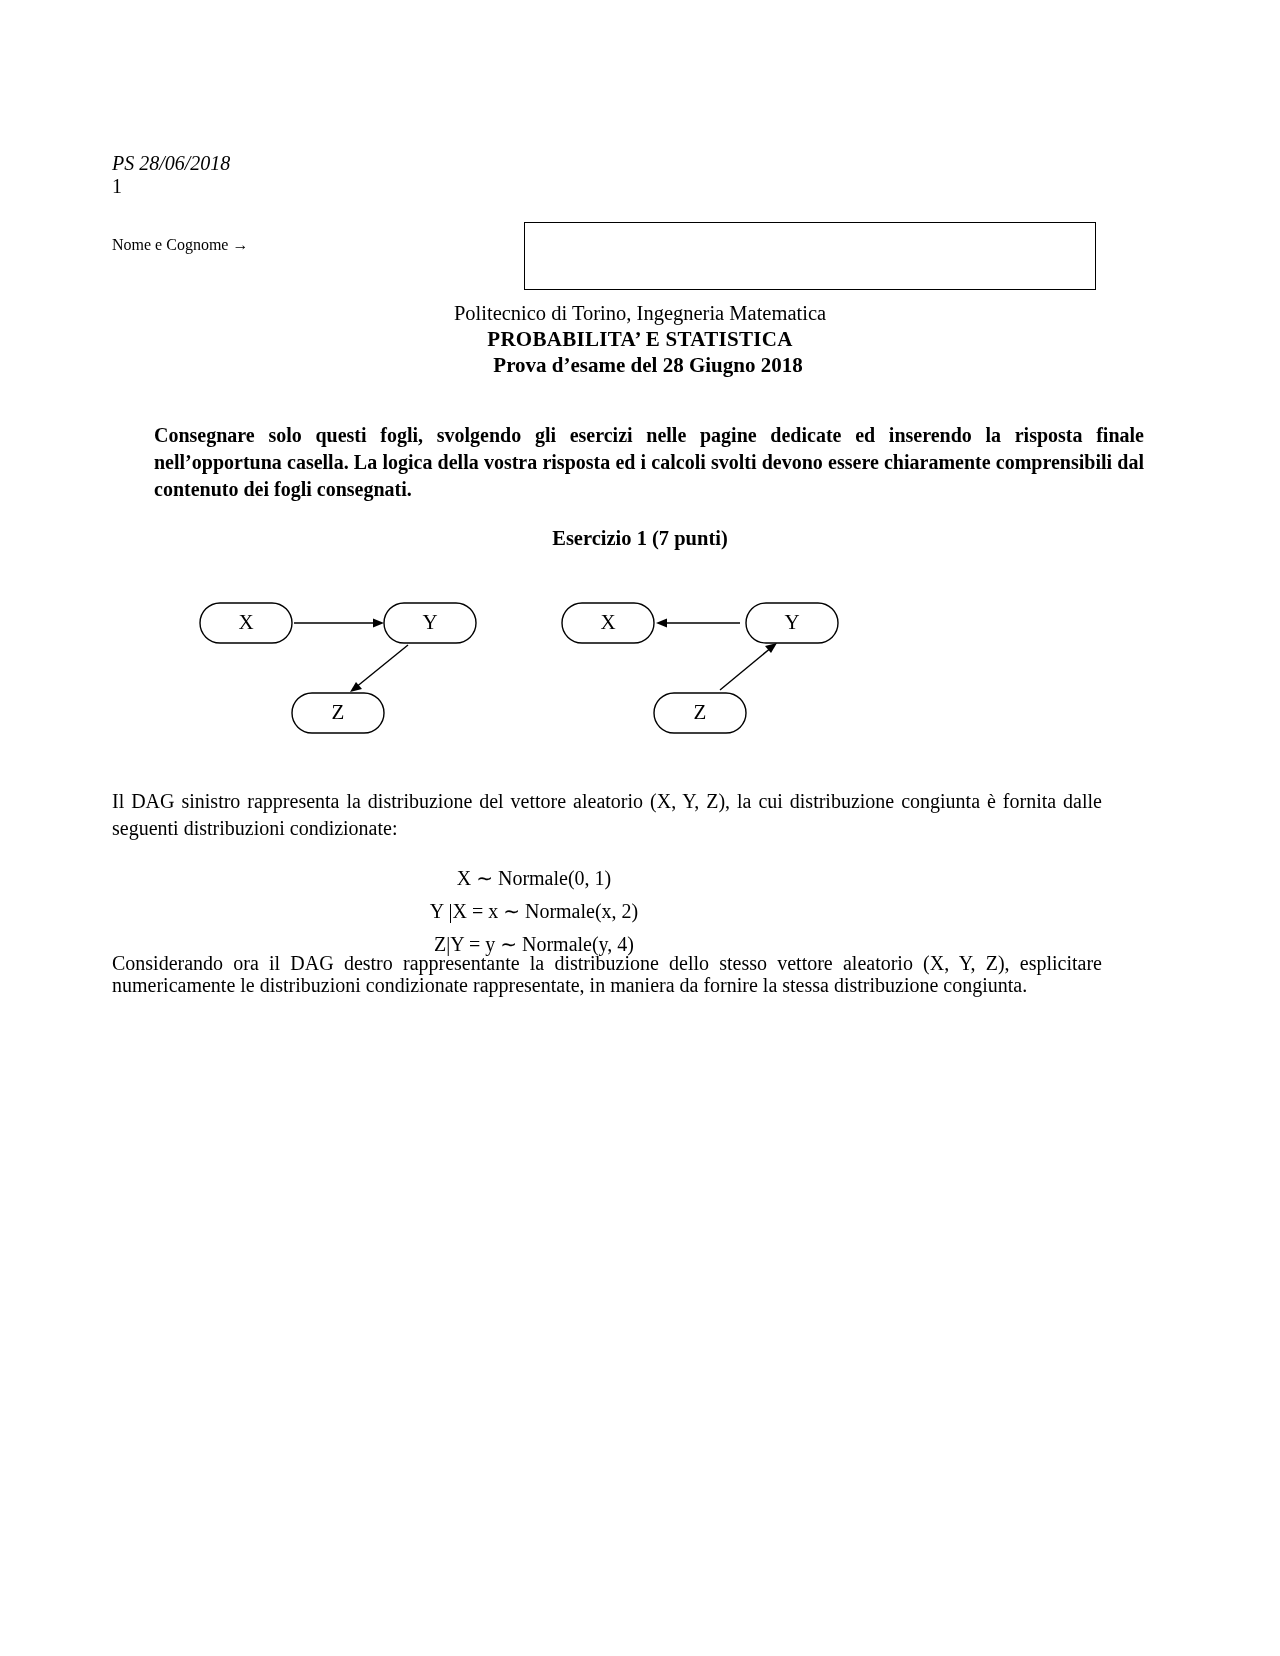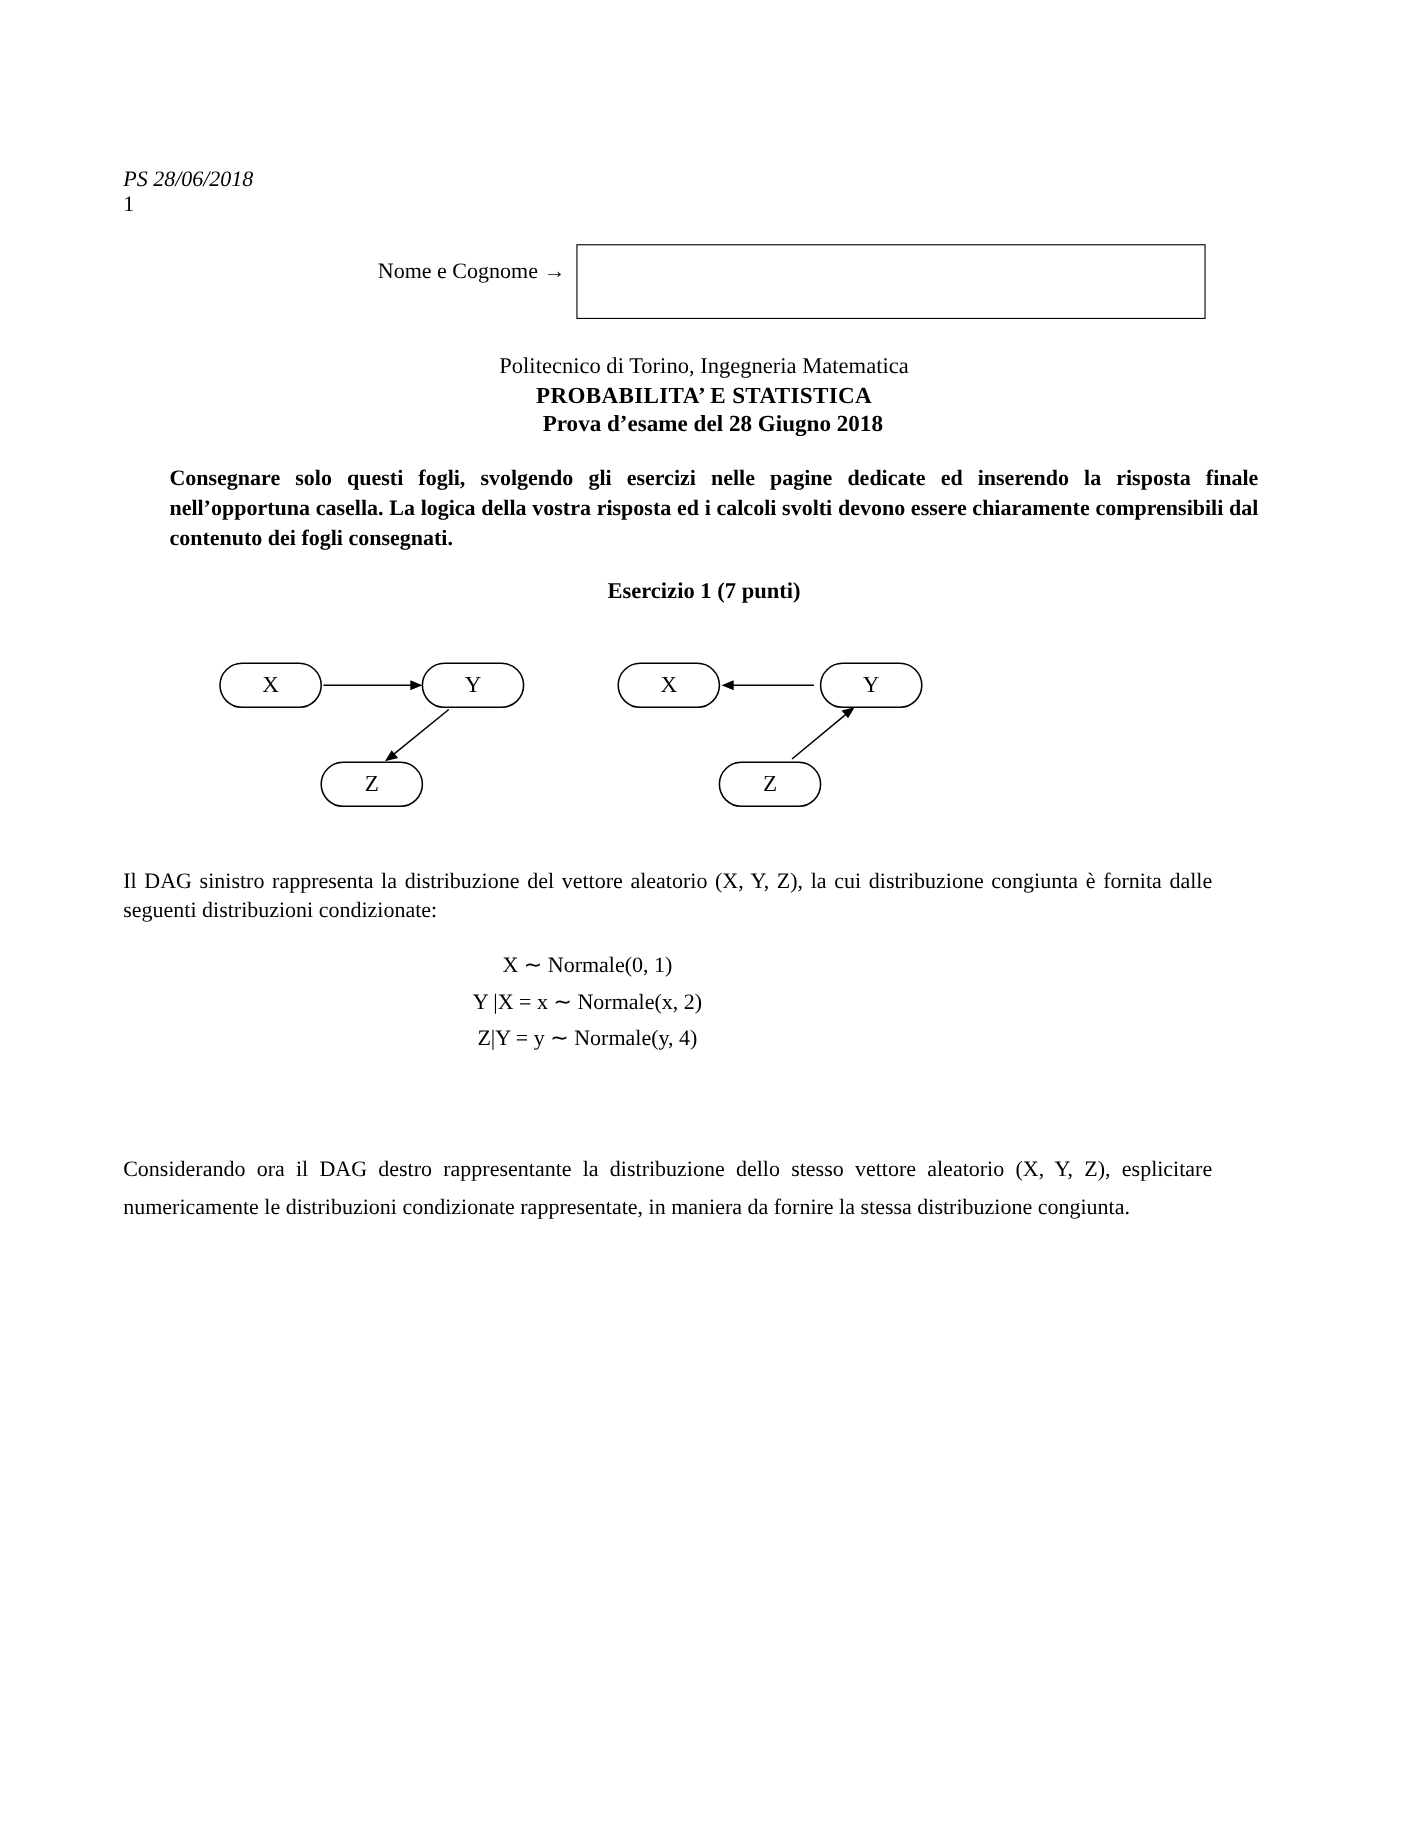--- a/index.html
+++ b/index.html
@@ -42,39 +42,38 @@
 
   .name-row {
     position: absolute;
     left: 112px;
     top: 222px;
     width: 1000px;
     display: flex;
     align-items: flex-start;
   }
   .name-label {
-    font-size: 20px;
+    font-size: 16px;
     width: 412px;
-    text-align: right;
     padding-right: 10px;
     padding-top: 14px;
     box-sizing: border-box;
   }
   .name-box {
     width: 572px;
     height: 68px;
     border: 1.5px solid #000;
     box-sizing: border-box;
     background: #fff;
   }
 
   .title-block {
     position: absolute;
     left: 0;
-    top: 320px;
+    top: 300px;
     width: 1280px;
     text-align: center;
   }
   .title-line1 {
     font-size: 20.5px;
     line-height: 26px;
   }
   .title-line2 {
     font-size: 21px;
     font-weight: bold;
@@ -139,24 +138,24 @@
     line-height: 33px;
     font-family: "Liberation Serif", serif;
   }
   .formulas div {
     white-space: nowrap;
   }
 
   .para2 {
     position: absolute;
     left: 112px;
-    top: 1046px;
+    top: 952px;
     width: 990px;
     font-size: 20px;
-    line-height: 35px;
+    line-height: 22px;
     text-align: justify;
   }
 </style>
 </head>
 <body>
 
 <div class="page">
 
   <div class="header-row">
     <div class="header-left">PS 28/06/2018</div>

